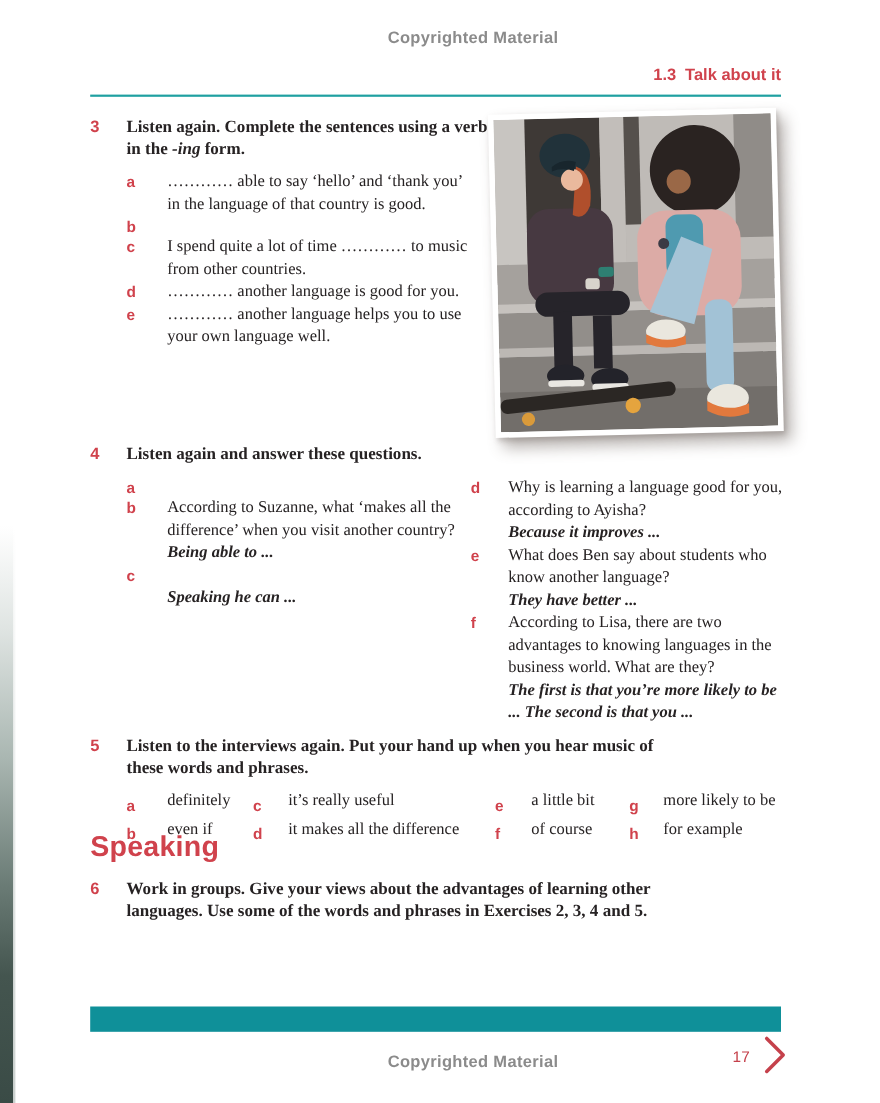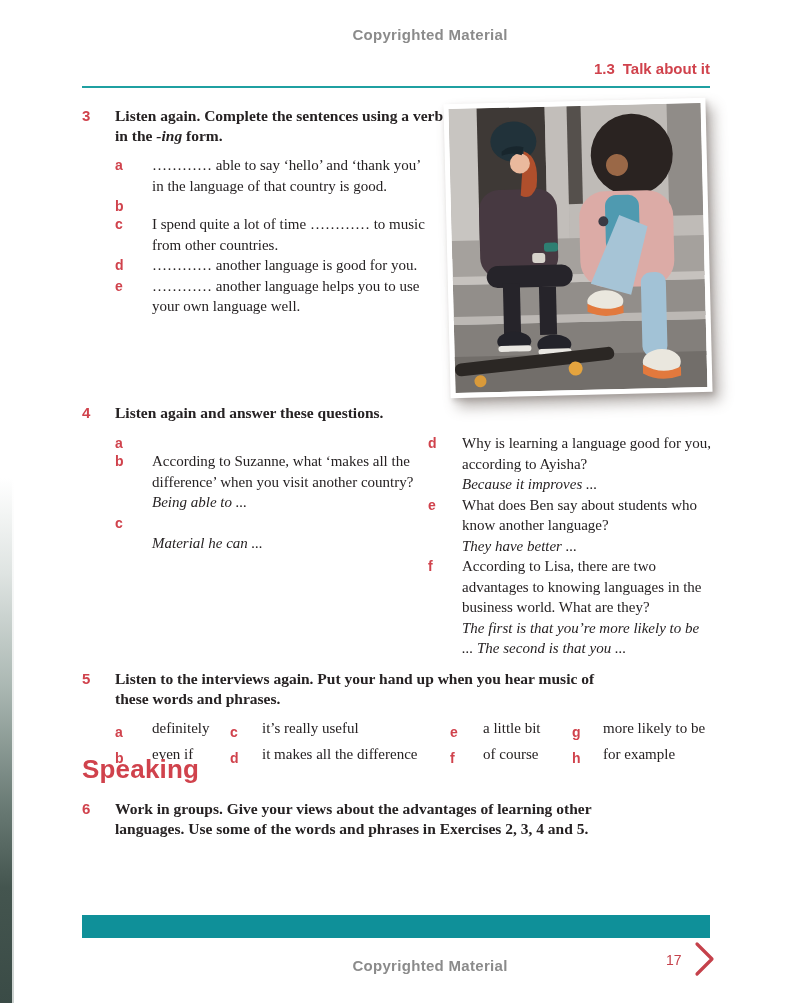--- a/index.html
+++ b/index.html
@@ -24,21 +24,21 @@
 
   .rule-teal { position:absolute; top:86px; left:82px; width:628px; height:2px; background:#1fa0a1; }
 
   .exercise { position:absolute; display:flex; }
   .ex-num { width:33px; flex:0 0 33px; font-family:"Liberation Sans", sans-serif; font-weight:700; font-size:15px; color:#d0424c; padding-top:1px; }
   .ex-title { font-weight:700; font-size:15.5px; line-height:20px; color:#262223; }
   .ex-items { margin-top:9px; }
   .item { display:flex; }
   .ltr { flex:0 0 37px; width:37px; font-family:"Liberation Sans", sans-serif; font-weight:700; font-size:14px; color:#d0424c; padding-top:2px; }
   .txt { font-size:15px; line-height:20.5px; color:#262223; }
-  .answer { font-weight:400; font-style:italic; }
+  .answer { font-weight:700; font-style:italic; }
 
   #ex3 { top:106px; left:82px; }
   #ex3 .ex-title { width:330px; }
   #ex3 .txt { width:282px; }
 
   #photo { position:absolute; top:101px; left:447px; width:262px; height:294px;
     background:#ffffff; padding:5px; transform:rotate(-1.4deg);
     box-shadow:7px 9px 14px rgba(95,85,78,0.45), 2px 3px 5px rgba(95,85,78,0.25); }
   #photo svg { display:block; width:100%; height:100%; }
 
@@ -178,21 +178,21 @@
         <div class="ex4-col left">
           <div class="item">
             <span class="ltr">a</span>
           </div>
           <div class="item">
             <span class="ltr">b</span>
             <span class="txt"><span>According to Suzanne, what ‘makes all the difference’ when you visit another country?</span><br><span class="answer">Being able to ...</span></span>
           </div>
           <div class="item">
             <span class="ltr">c</span>
-            <span class="txt"><br><span class="answer">Material he can ...</span></span>
+            <span class="txt"><br><span class="answer">Speaking he can ...</span></span>
           </div>
         </div>
         <div class="ex4-col right">
           <div class="item">
             <span class="ltr">d</span>
             <span class="txt"><span>Why is learning a language good for you, according to Ayisha?</span><br><span class="answer">Because it improves ...</span></span>
           </div>
           <div class="item">
             <span class="ltr">e</span>
             <span class="txt"><span>What does Ben say about students who know another language?</span><br><span class="answer">They have better ...</span></span>

